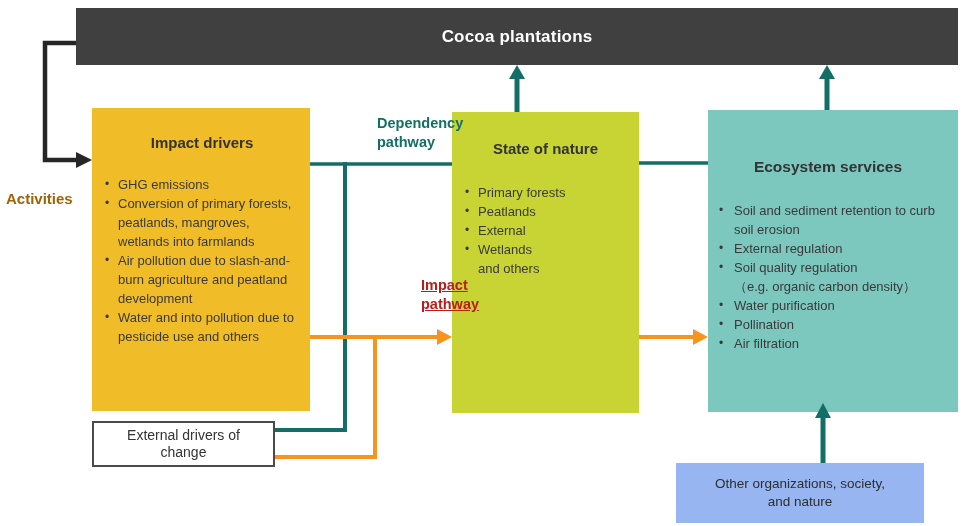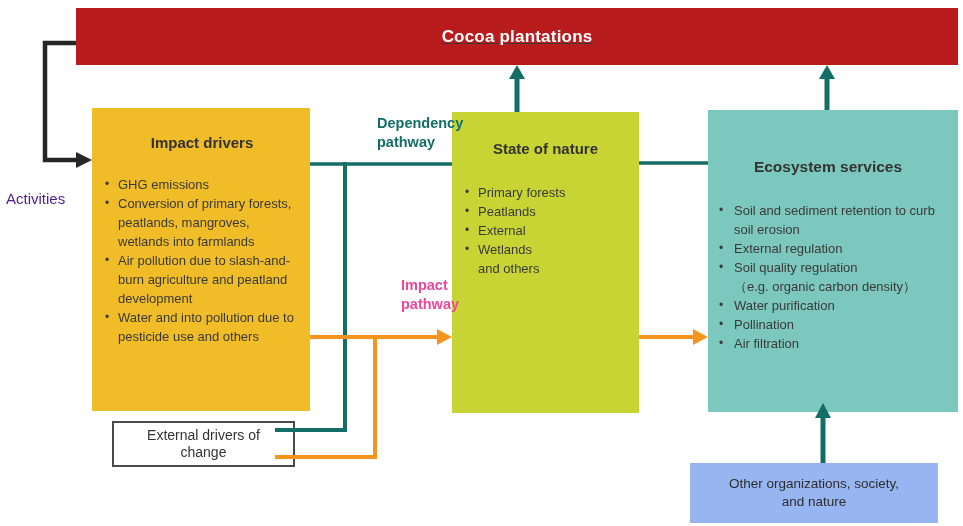--- a/index.html
+++ b/index.html
@@ -6,22 +6,22 @@
   .canvas{
     position:relative;width:963px;height:526px;background:#ffffff;overflow:hidden;
     font-family:"Liberation Sans","DejaVu Sans",sans-serif;color:#3a3a3a;
   }
   .abs{position:absolute;box-sizing:border-box;}
   .pre{white-space:pre-line;}
   
   svg.links{position:absolute;left:0;top:0;z-index:5;pointer-events:none;}
   
   .banner{
-    left:76px;top:8px;width:882px;height:57px;background:#b91c1c;z-index:2;
-    display:flex;align-items:center;justify-content:center;text-decoration:underline;
+    left:76px;top:8px;width:882px;height:57px;background:#404040;z-index:2;
+    display:flex;align-items:center;justify-content:center;
   }
   .banner span{color:#ffffff;font-weight:bold;font-size:17px;letter-spacing:.2px;}
   
   .box{z-index:2;}
   .box h3{margin:0;text-align:center;font-size:15px;font-weight:bold;color:#333333;}
   .box ul{list-style:none;margin:0;padding:0;}
   .box li{
     position:relative;padding-left:14px;font-size:13px;line-height:19px;
     color:#3a3a3a;white-space:pre-line;
   }
@@ -30,32 +30,32 @@
   .impact-box h3{margin-bottom:24px;}
   .nature-box{left:452px;top:112px;width:187px;height:301px;background:#C8D434;padding:28px 12px 0 12px;}
   .nature-box h3{margin-bottom:26px;}
   .nature-suffix{padding-left:14px;font-size:13px;line-height:19px;}
   .eco-box{left:708px;top:110px;width:250px;height:302px;background:#7CC7BE;padding:48px 20px 0 10px;}
   .eco-box h3{font-size:15.5px;margin-bottom:25px;}
   .eco-box li{padding-left:16px;}
   
   .path-label{z-index:3;font-weight:bold;font-size:14.5px;line-height:19px;margin-left:44px;}
   .dep-label{left:333px;top:114px;color:#136E68;}
-  .imp-label{left:357px;top:276px;color:#ec4899;}
+  .imp-label{left:377px;top:276px;color:#b91c1c;text-decoration:underline;}
   
-  .activities{left:6px;top:190px;width:88px;font-weight:normal;font-size:15px;color:#4c1d95;z-index:3;}
+  .activities{left:6px;top:190px;width:88px;font-weight:bold;font-size:15px;color:#a16207;z-index:3;}
   
   .external-box{
     left:92px;top:421px;width:183px;height:46px;background:#ffffff;border:2px solid #4a4a4a;z-index:2;
     display:flex;align-items:center;justify-content:center;text-align:center;
-    font-size:14px;line-height:17px;color:#333333;margin-left:20px;
+    font-size:14px;line-height:17px;color:#333333;
   }
   
   .others-box{
-    left:690px;top:463px;width:248px;height:60px;background:#97B5F0;z-index:2;
+    left:676px;top:463px;width:248px;height:60px;background:#97B5F0;z-index:2;
     display:flex;align-items:center;justify-content:center;text-align:center;
     font-size:13.5px;line-height:18px;color:#2e2e2e;
   }
 </style>
 </head>
 <body>
 
 <div class="canvas">
 
   <svg class="links" width="963" height="526" viewBox="0 0 963 526">

